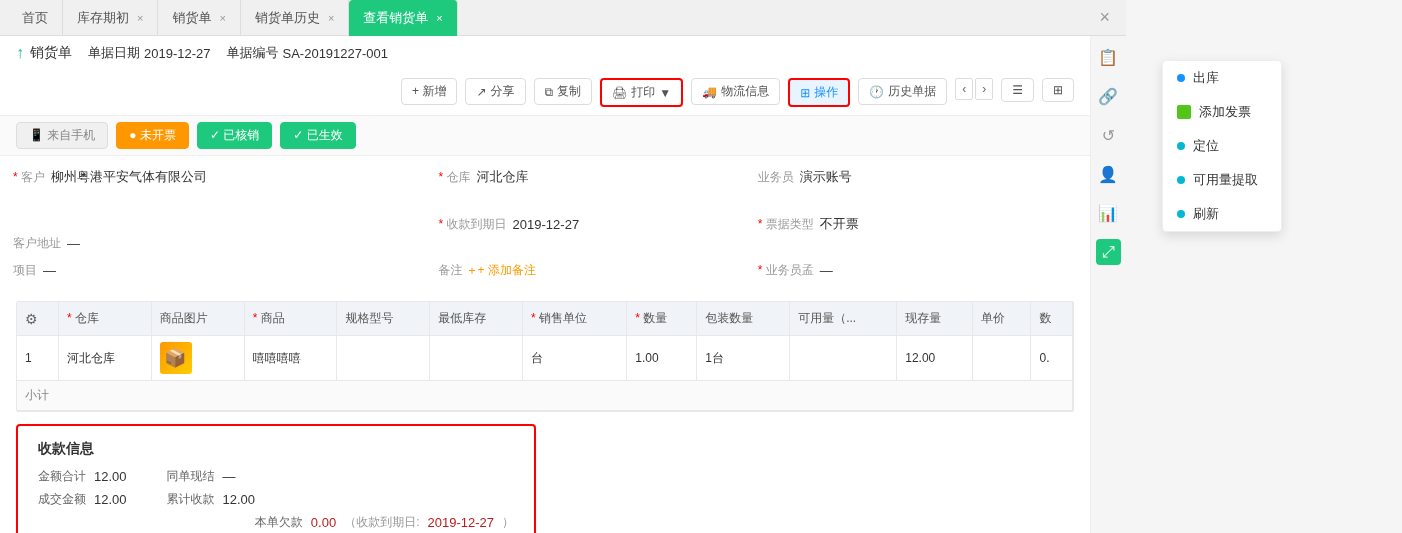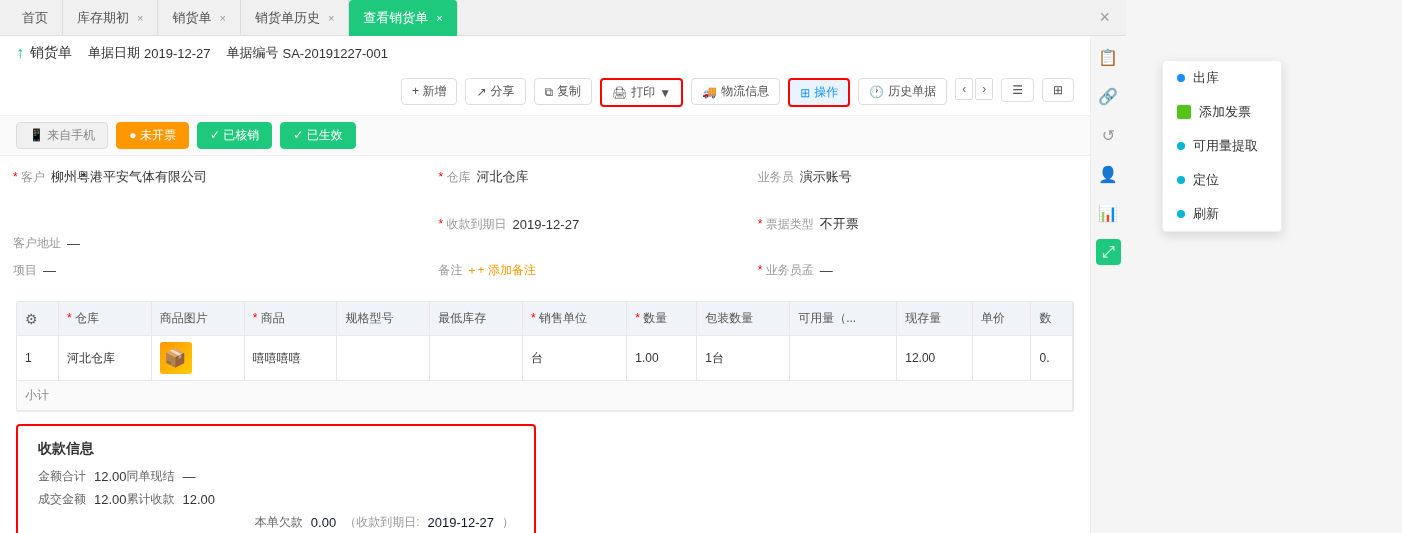--- a/index.html
+++ b/index.html
@@ -66,25 +66,25 @@
     .data-table td { padding: 6px 8px; border-right: 1px solid #e8e8e8; border-bottom: 1px solid #e8e8e8; }
     .subtotal-row td { background: #fafafa; color: #888; font-size: 12px; }
     .gear-icon { color: #666; font-size: 14px; }
 
     
     .summary-panel {
       margin: 12px 16px; padding: 14px 20px; border: 2px solid red; border-radius: 4px;
       background: #fff; max-width: 520px;
     }
     .summary-title { font-size: 14px; font-weight: 600; margin-bottom: 10px; }
-    .summary-row { display: flex; align-items: flex-end; margin-bottom: 6px; }
+    .summary-row { display: flex; align-items: flex-end; gap: 40px; margin-bottom: 6px; }
     .summary-item { display: flex; align-items: center; gap: 8px; }
     .summary-label { font-size: 12px; color: #666; }
     .summary-val { font-size: 13px; color: #333; }
-    .summary-val.red { color: #0f172a; }
+    .summary-val.red { color: #b91c1c; }
     .summary-hint { font-size: 12px; color: #999; }
 
     
     .right-sidebar {
       width: 36px; background: #f5f5f5; border-left: 1px solid #eee;
       display: flex; flex-direction: column; align-items: center; padding: 8px 0; gap: 12px;
     }
     .sidebar-icon { font-size: 16px; color: #999; cursor: pointer; padding: 4px; }
     .sidebar-icon.green-bg { background: #1ec97e; color: #fff; border-radius: 4px; padding: 4px 6px; }
 
@@ -348,25 +348,25 @@
       <div class="dropdown-item">
         <span class="dot blue"></span>
         <span>出库</span>
       </div>
       <div class="dropdown-item">
         <span class="icon-square"></span>
         <span>添加发票</span>
       </div>
       <div class="dropdown-item">
         <span class="dot" style="background:#06b6d4;"></span>
+        <span>定位</span>
+      </div>
+      <div class="dropdown-item">
+        <span class="dot" style="background:#06b6d4;"></span>
         <span>可用量提取</span>
-      </div>
-      <div class="dropdown-item">
-        <span class="dot" style="background:#06b6d4;"></span>
-        <span>定位</span>
       </div>
       <div class="dropdown-item">
         <span class="dot" style="background:#06b6d4;"></span>
         <span>刷新</span>
       </div>
     </div>
 
   </div>
 </div>
 

